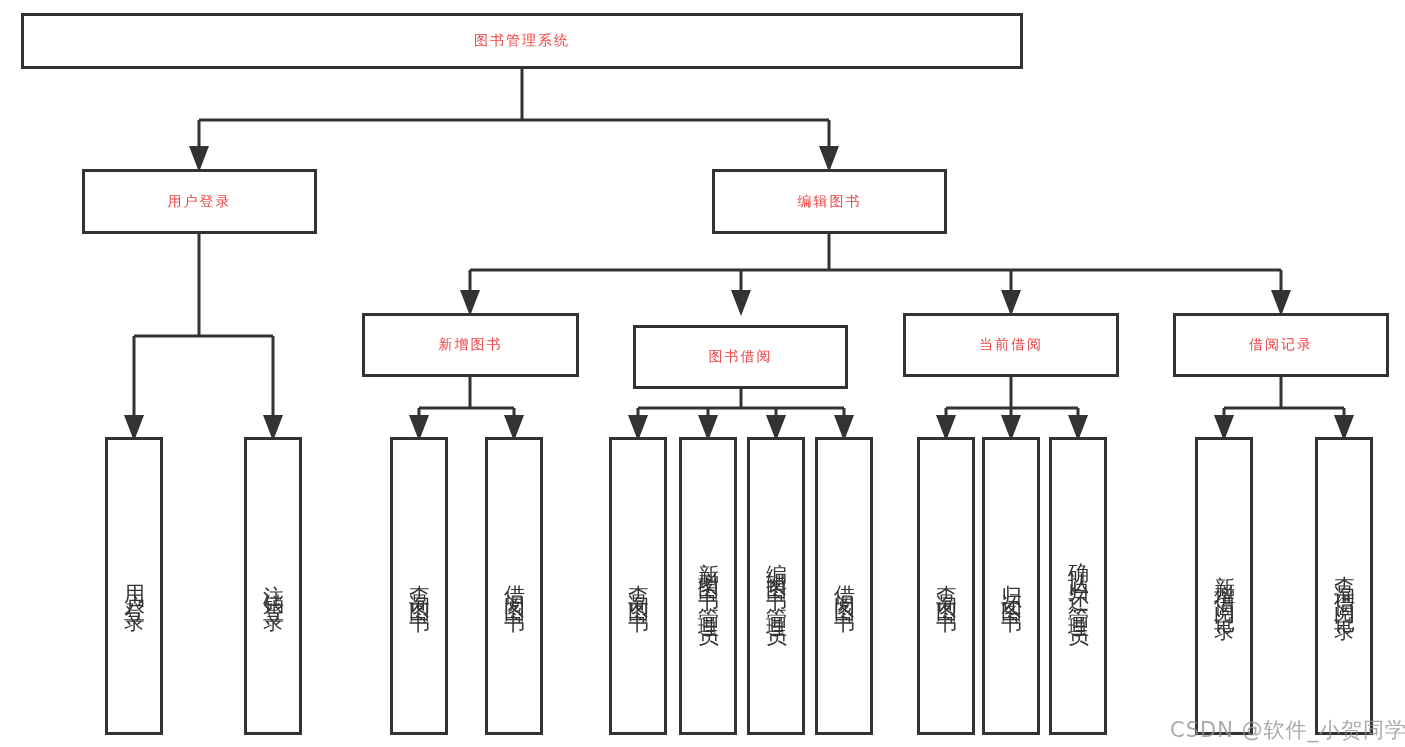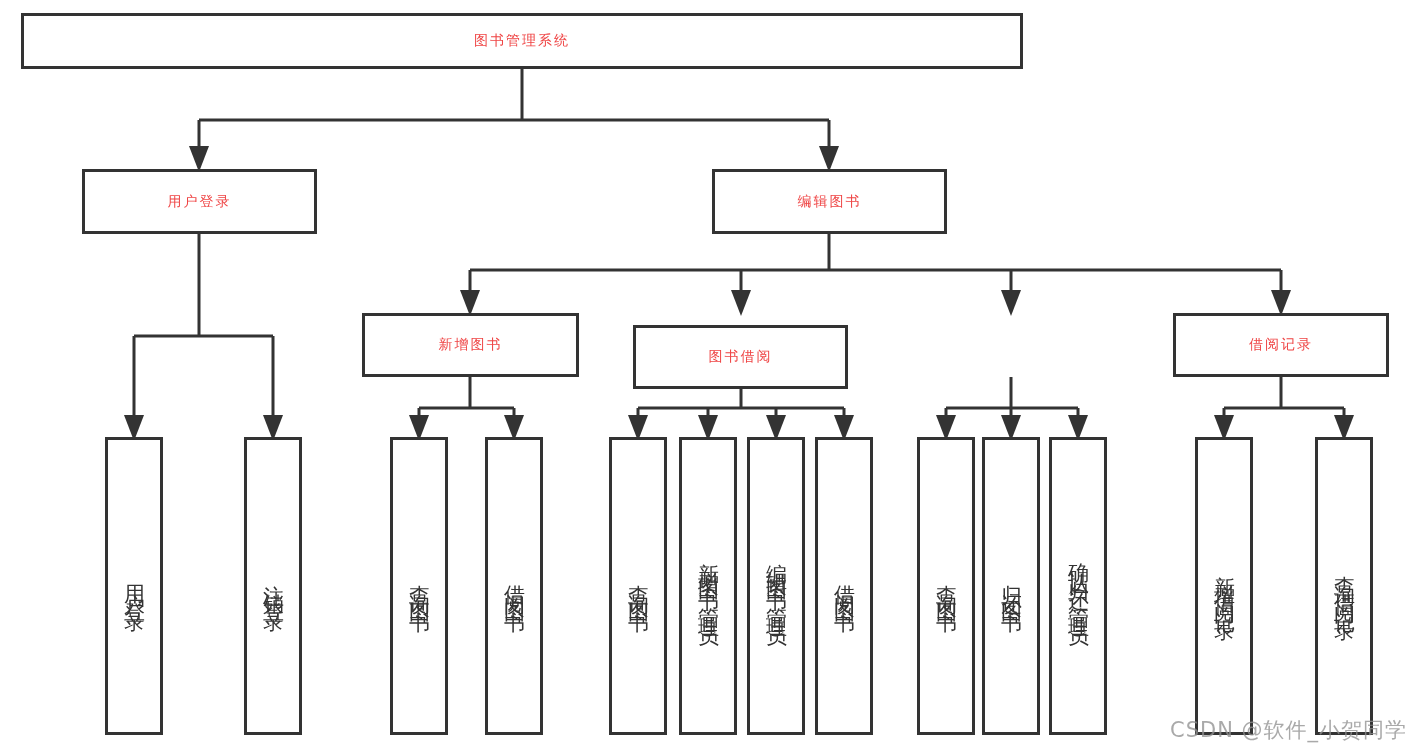--- a/index.html
+++ b/index.html
@@ -110,20 +110,23 @@
   <div class="node" style="left:712px; top:169px; width:235px; height:65px;">
     <span class="h-label">编辑图书</span>
   </div>
 
   <div class="node" style="left:362px; top:313px; width:217px; height:64px;">
     <span class="h-label">新增图书</span>
   </div>
   <div class="node" style="left:633px; top:325px; width:215px; height:64px;">
     <span class="h-label">图书借阅</span>
   </div>
+  <div class="node" style="left:903px; top:313px; width:216px; height:64px;">
+    <span class="h-label">当前借阅</span>
+  </div>
   <div class="node" style="left:1173px; top:313px; width:216px; height:64px;">
     <span class="h-label">借阅记录</span>
   </div>
 
   <div class="node leaf" style="left:105px; top:437px; width:58px; height:298px;">
     <span class="v-label">用户登录</span>
   </div>
   <div class="node leaf" style="left:244px; top:437px; width:58px; height:298px;">
     <span class="v-label">注销登录</span>
   </div>

